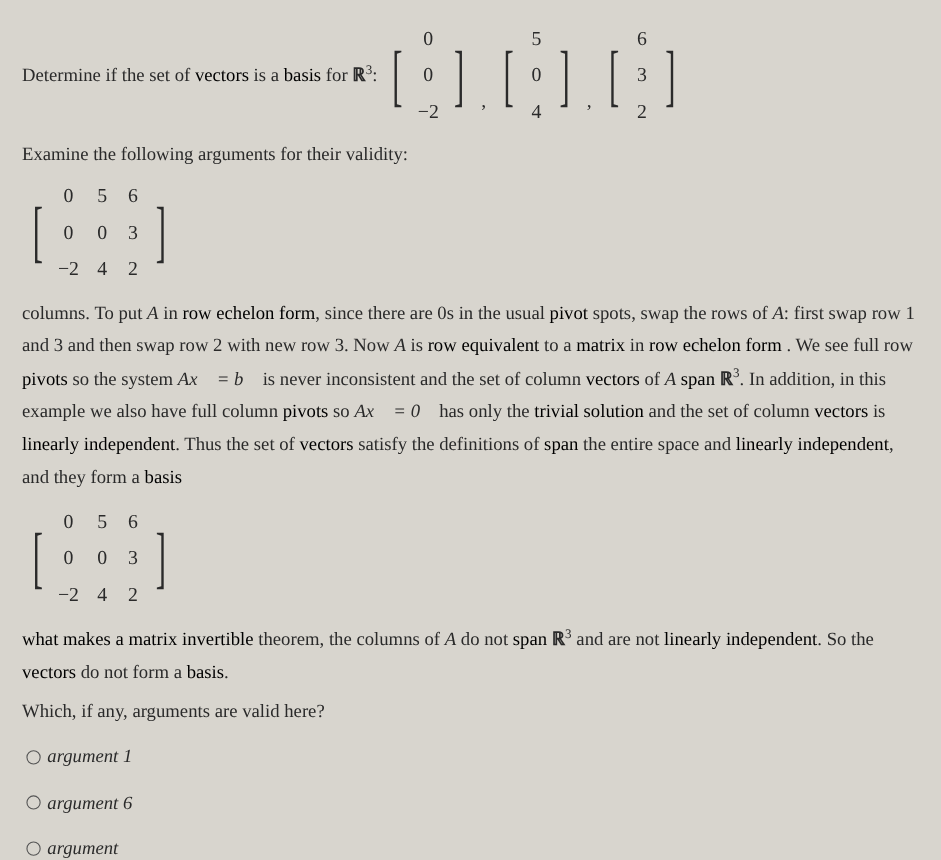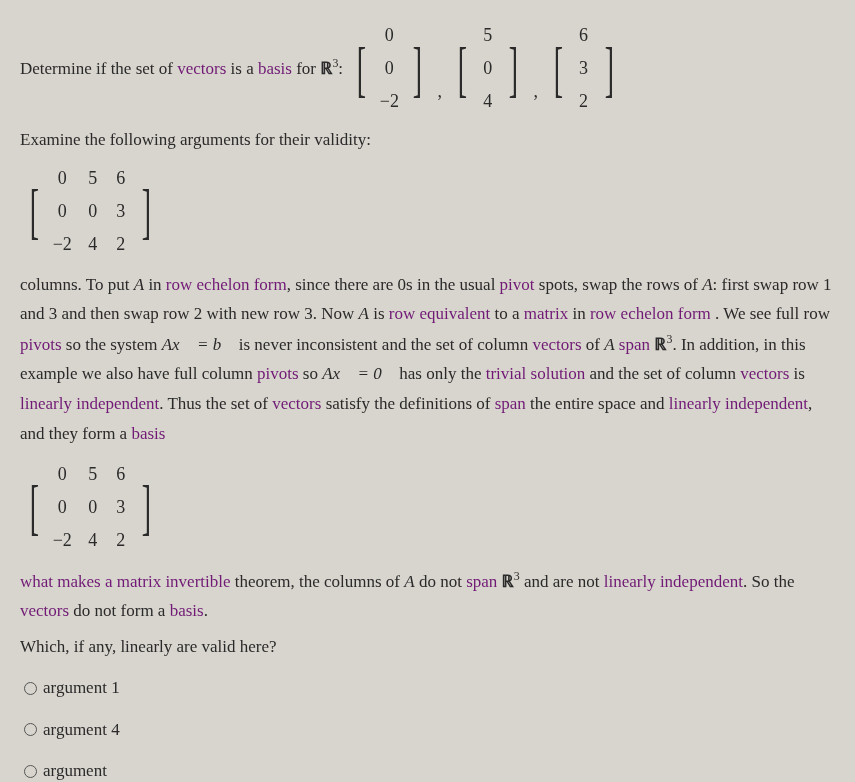--- a/index.html
+++ b/index.html
@@ -11,21 +11,21 @@
       width: 855px;
       height: 782px;
       background: #d8d5ce;
       font-family: Georgia, 'Times New Roman', serif;
       font-size: 17px;
       color: #2a2a2a;
       padding: 18px 20px;
       line-height: 1.5;
     }
     .link-style {
-      color: #701a75;
+      color: #000000;
     }
     .para {
       margin-bottom: 8px;
     }
     .inline-row {
       display: flex;
       align-items: center;
       flex-wrap: wrap;
       gap: 4px;
       margin-bottom: 8px;
@@ -70,20 +70,21 @@
     }
     sup {
       font-size: 0.7em;
     }
     .radio-row {
       display: flex;
       align-items: center;
       gap: 6px;
       margin-top: 16px;
       margin-left: 4px;
+      font-style: italic;
     }
     .radio-circle {
       width: 13px;
       height: 13px;
       border: 1.5px solid #555;
       border-radius: 50%;
       background: transparent;
     }
     .bold-label {
       font-weight: bold;
@@ -176,26 +177,26 @@
       <span class="matrix-cell">2</span>
     </span>
     <span class="bracket">]</span>
   </span>
 </div>
 
 <div class="para body-text">
   <span class="link-style">what makes a matrix invertible</span><span> theorem, the columns of </span><span class="math">A</span><span> do not </span><span class="link-style">span </span><span class="bb">ℝ</span><sup>3</sup><span> and are not </span><span class="link-style">linearly independent</span><span>.  So the </span><span class="link-style">vectors</span><span> do not form a </span><span class="link-style">basis</span><span>.</span>
 </div>
 
-<div class="para" style="margin-top:8px">Which, if any, linearly are valid here?</div>
+<div class="para" style="margin-top:8px">Which, if any, arguments are valid here?</div>
 
 <div class="radio-row">
   <span class="radio-circle"></span>
   <span>argument 1</span>
 </div>
 <div class="radio-row">
   <span class="radio-circle"></span>
-  <span>argument 4</span>
+  <span>argument 6</span>
 </div>
 <div class="radio-row">
   <span class="radio-circle"></span>
   <span>argument</span>
 </div>
 
 </body></html>

